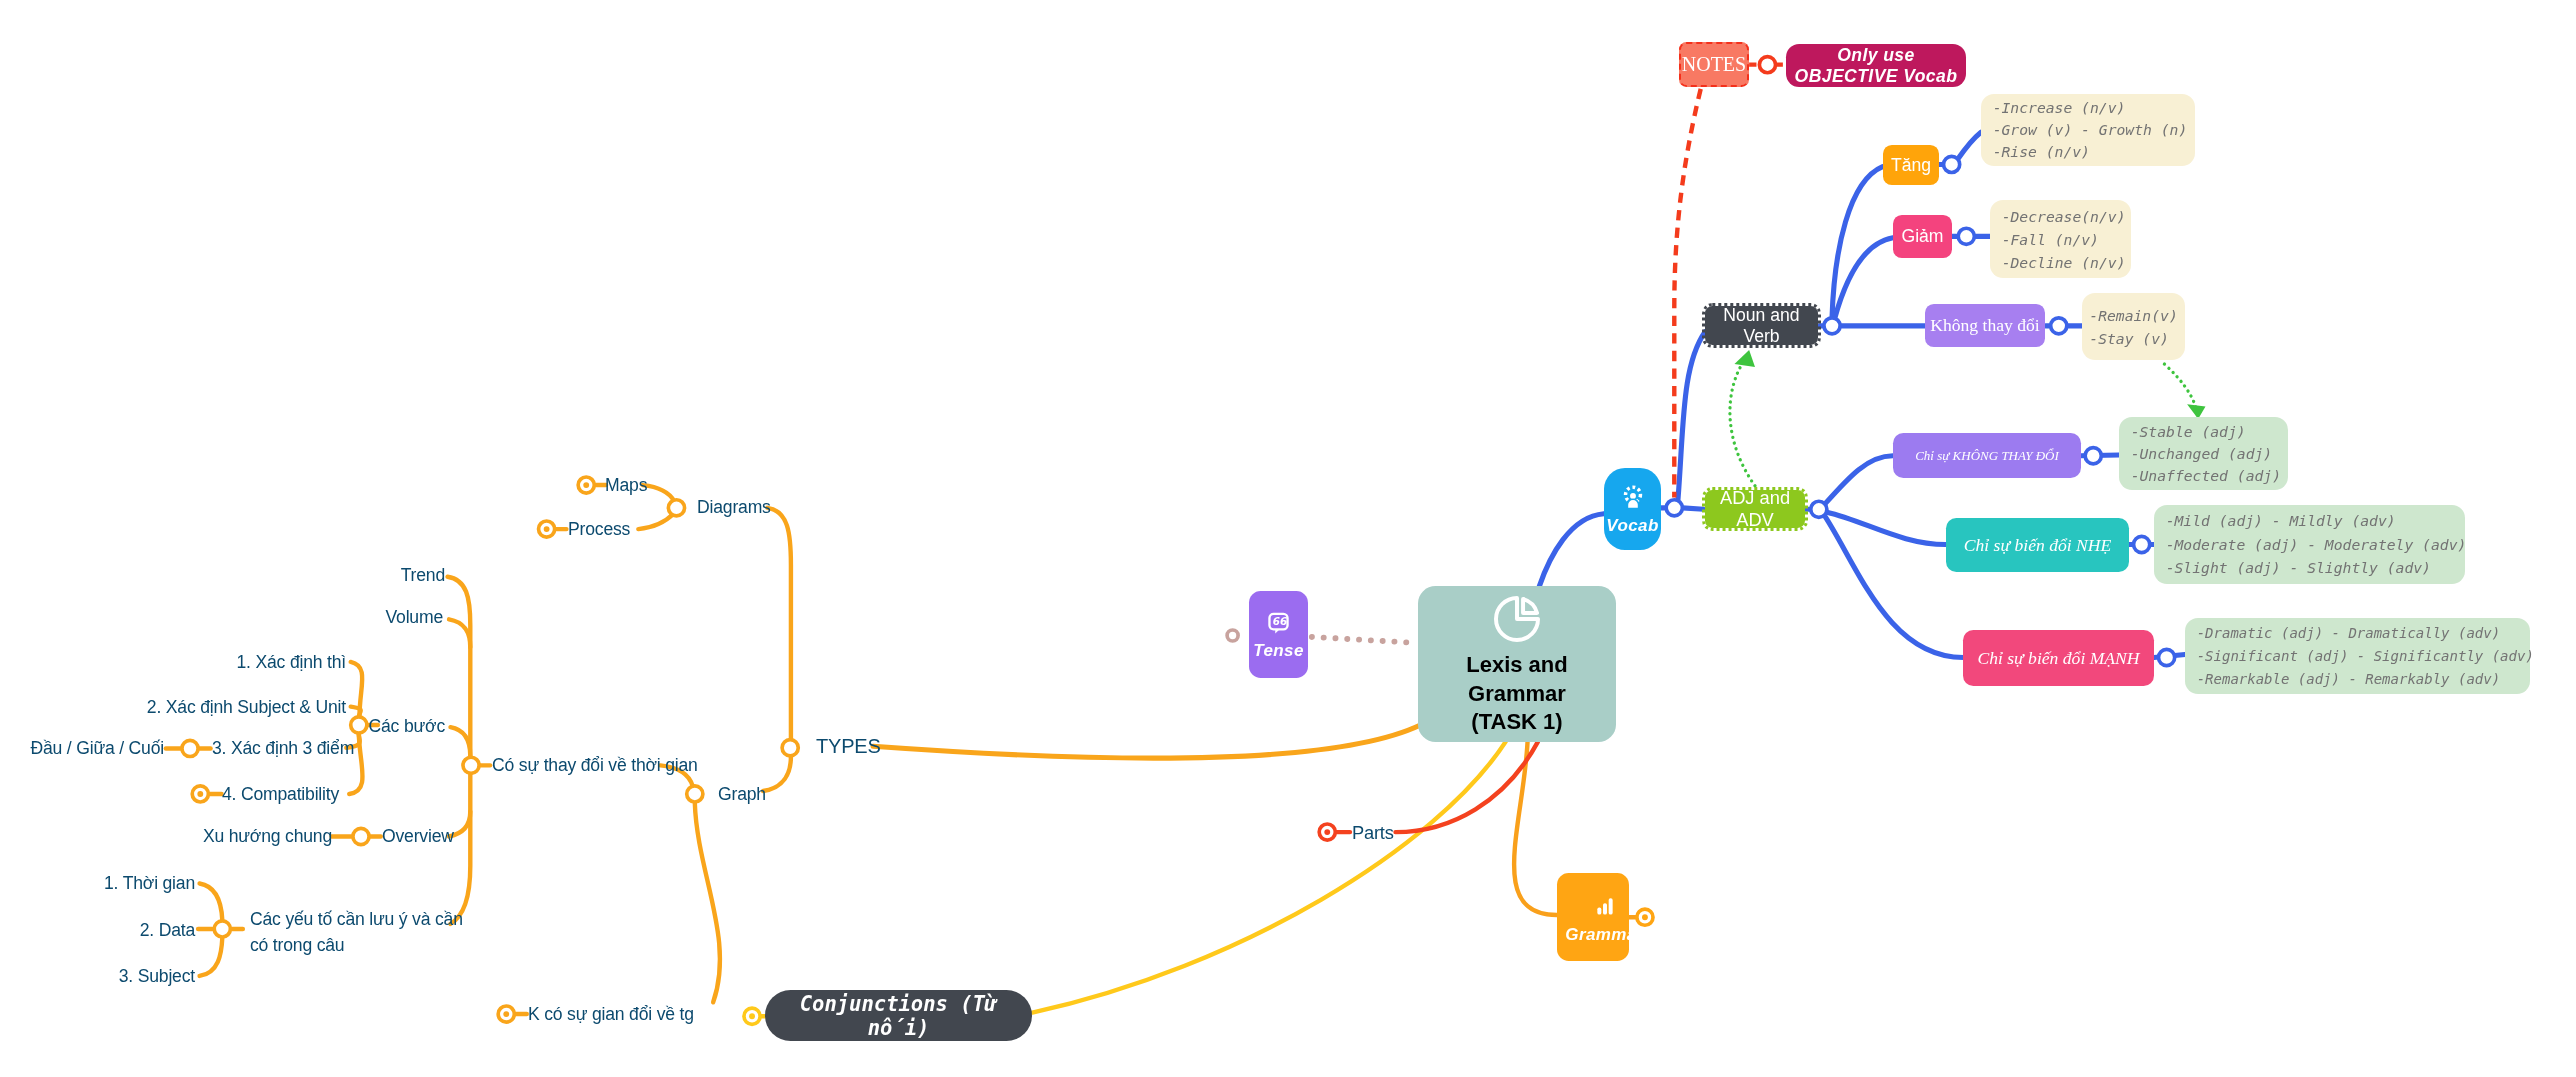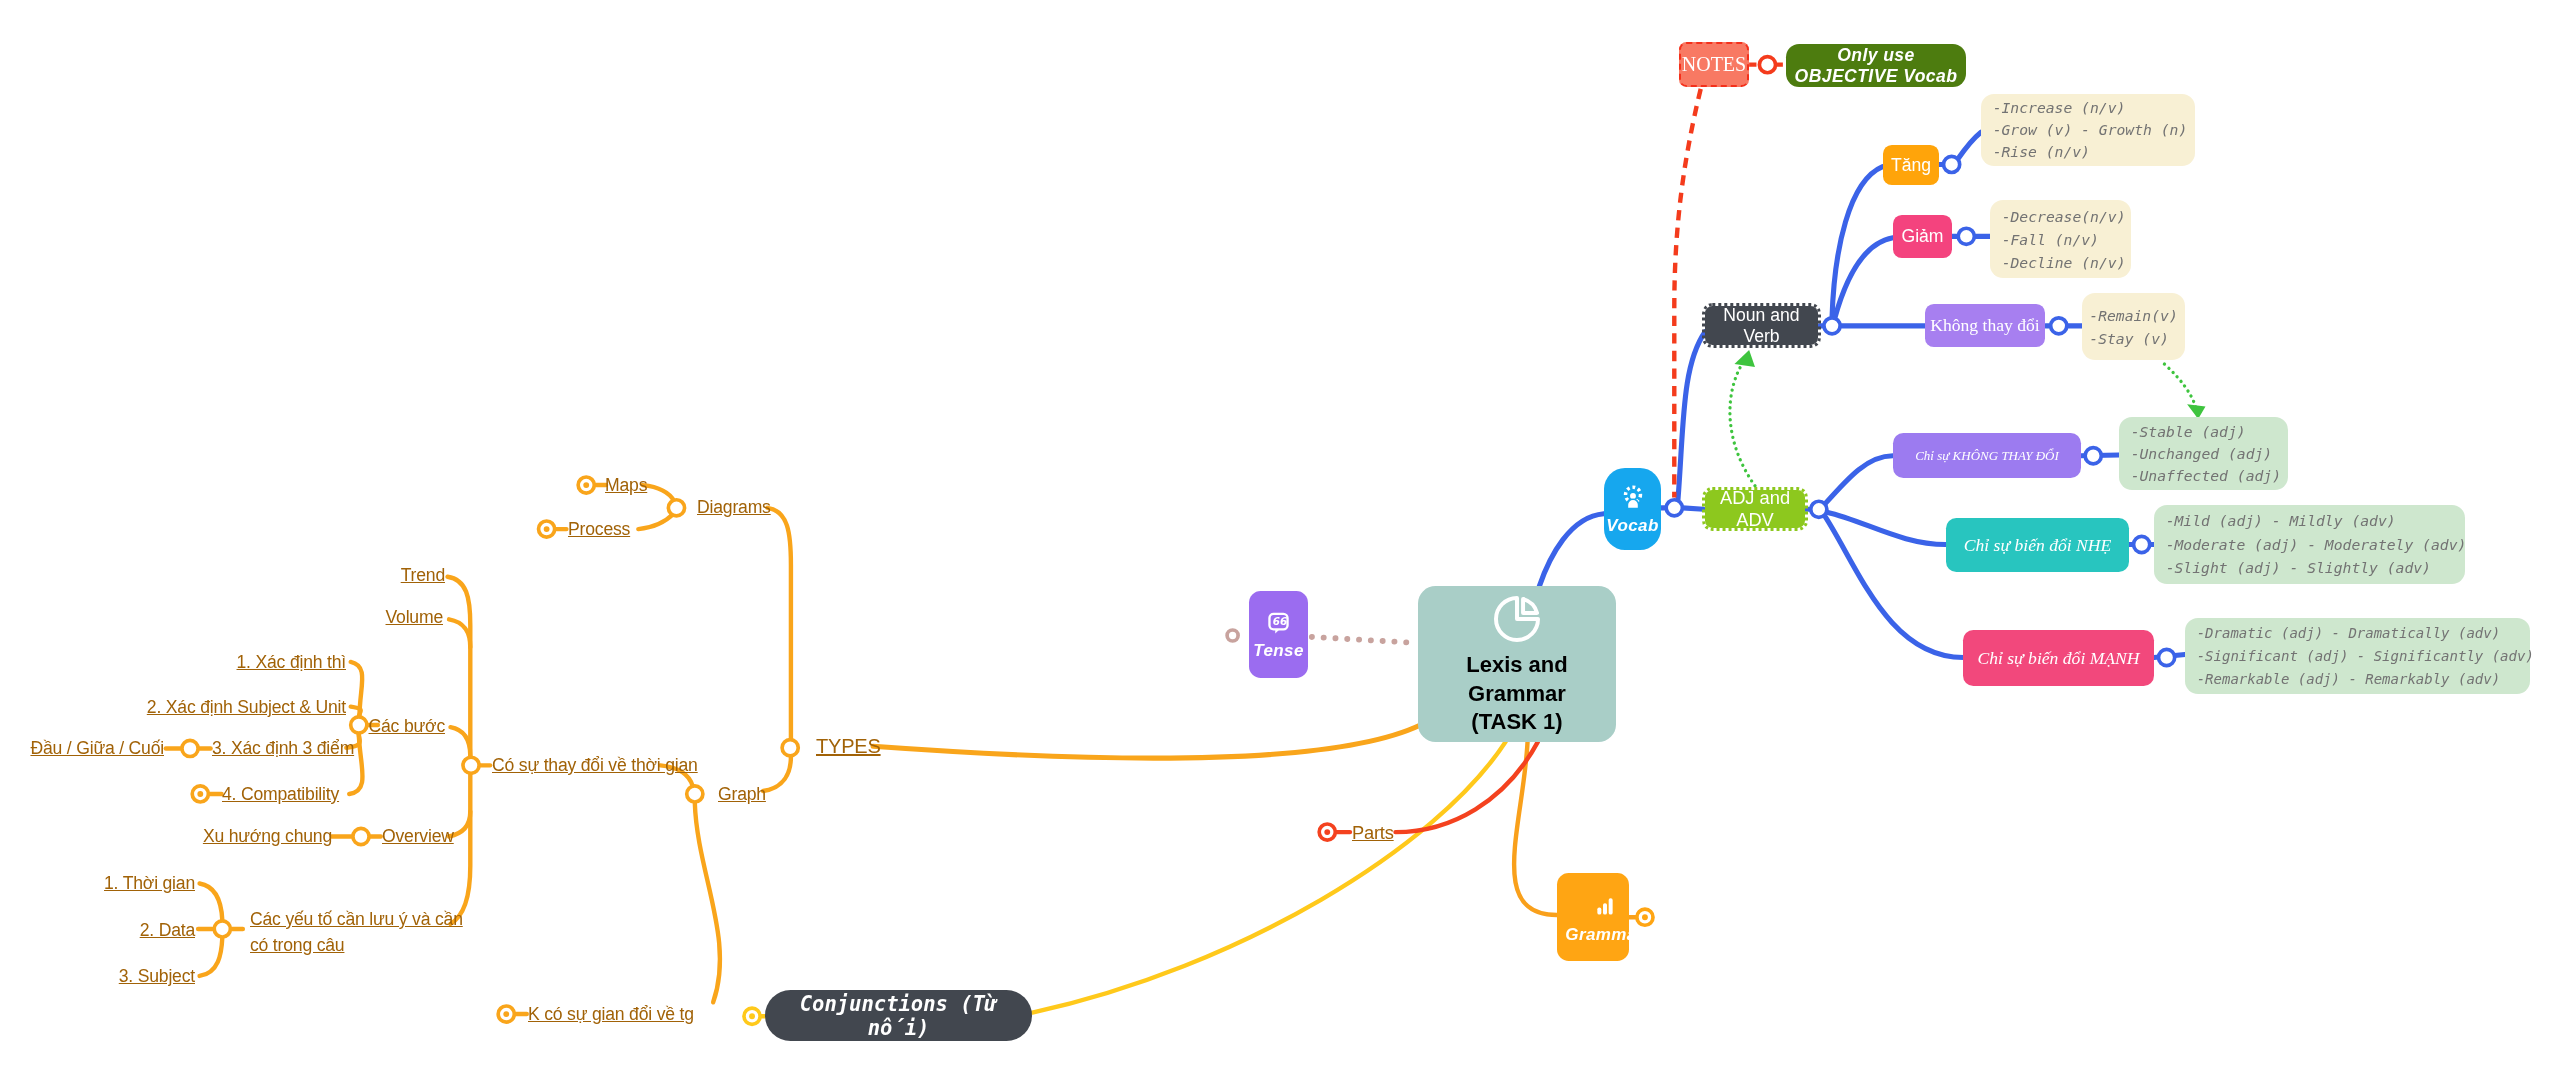--- a/index.html
+++ b/index.html
@@ -1,20 +1,20 @@
 <!DOCTYPE html>
 <html style="font-size:11.7px"><head>
 <meta charset="utf-8">
 <title>Mind Map</title>
 <style>
   html,body{margin:0;padding:0;background:#fff;}
   #canvas{position:relative;width:2576px;height:1078px;background:#FFFFFF;overflow:hidden;
           font-family:"Liberation Sans",sans-serif;}
   #edges{position:absolute;left:0;top:0;pointer-events:none;}
-  .label{position:absolute;font-size:17.6px;color:#a16207;white-space:nowrap;letter-spacing:-0.2px;text-decoration:underline;}
+  .label{position:absolute;font-size:17.6px;color:#0c4a6e;white-space:nowrap;letter-spacing:-0.2px;}
   .node{position:absolute;display:flex;align-items:center;justify-content:center;color:#fff;
         box-sizing:border-box;text-align:center;}
   .vbox{position:absolute;box-sizing:border-box;border-radius:13px;padding:5.9px 11.7px;
         font-family:"DejaVu Sans Mono",monospace;font-style:italic;color:#737373;
         white-space:nowrap;display:flex;flex-direction:column;justify-content:center;}
   .cream{background:#F8F0D4;}
   .greenbox{background:#CEE7CE;}
   .scallop{background-clip:padding-box !important;}
   .iconbox{flex-direction:column;gap:2.9px;border-radius:11.7px;}
   .iconbox .cap{font-style:italic;font-size:17px;font-weight:bold;letter-spacing:0.4px;}
@@ -193,21 +193,21 @@
     <rect x="6.6" y="13" width="2.8" height="5" rx="1.3" fill="#fff"></rect>
     <rect x="10.6" y="10" width="2.8" height="8" rx="1.3" fill="#fff"></rect>
     <rect x="14.6" y="6.5" width="2.8" height="11.5" rx="1.3" fill="#fff"></rect>
   </svg>
   <span class="cap">Grammar</span>
 </div>
 
 <div class="node serif" style="left:1679px;top:42px;width:70px;height:45px;background:#F87963;border:2.2px dashed #F4301B;border-radius:7.3px;font-size:20px;">
   <span>NOTES</span>
 </div>
-<div class="node" style="left:1786px;top:44px;width:180px;height:43px;background:#4d7c0f;border-radius:13.2px;font-size:17.6px;font-style:italic;font-weight:bold;letter-spacing:0.4px;">
+<div class="node" style="left:1786px;top:44px;width:180px;height:43px;background:#be185d;border-radius:13.2px;font-size:17.6px;font-style:italic;font-weight:bold;letter-spacing:0.4px;">
   <span>Only use OBJECTIVE Vocab</span>
 </div>
 
 <div class="node" style="left:1883px;top:145px;width:56px;height:40px;background:#FFA40A;border-radius:8.8px;font-size:17.6px;">
   <span>Tăng</span>
 </div>
 <div class="node" style="left:1893px;top:215px;width:59px;height:43px;background:#F4437E;border-radius:8.8px;font-size:17.6px;">
   <span>Giảm</span>
 </div>
 <div class="node scallop" style="left:1702px;top:303px;width:119px;height:45px;background:#42474F;border:3.7px dotted #42474F;border-radius:10.3px;font-size:17.6px;">

